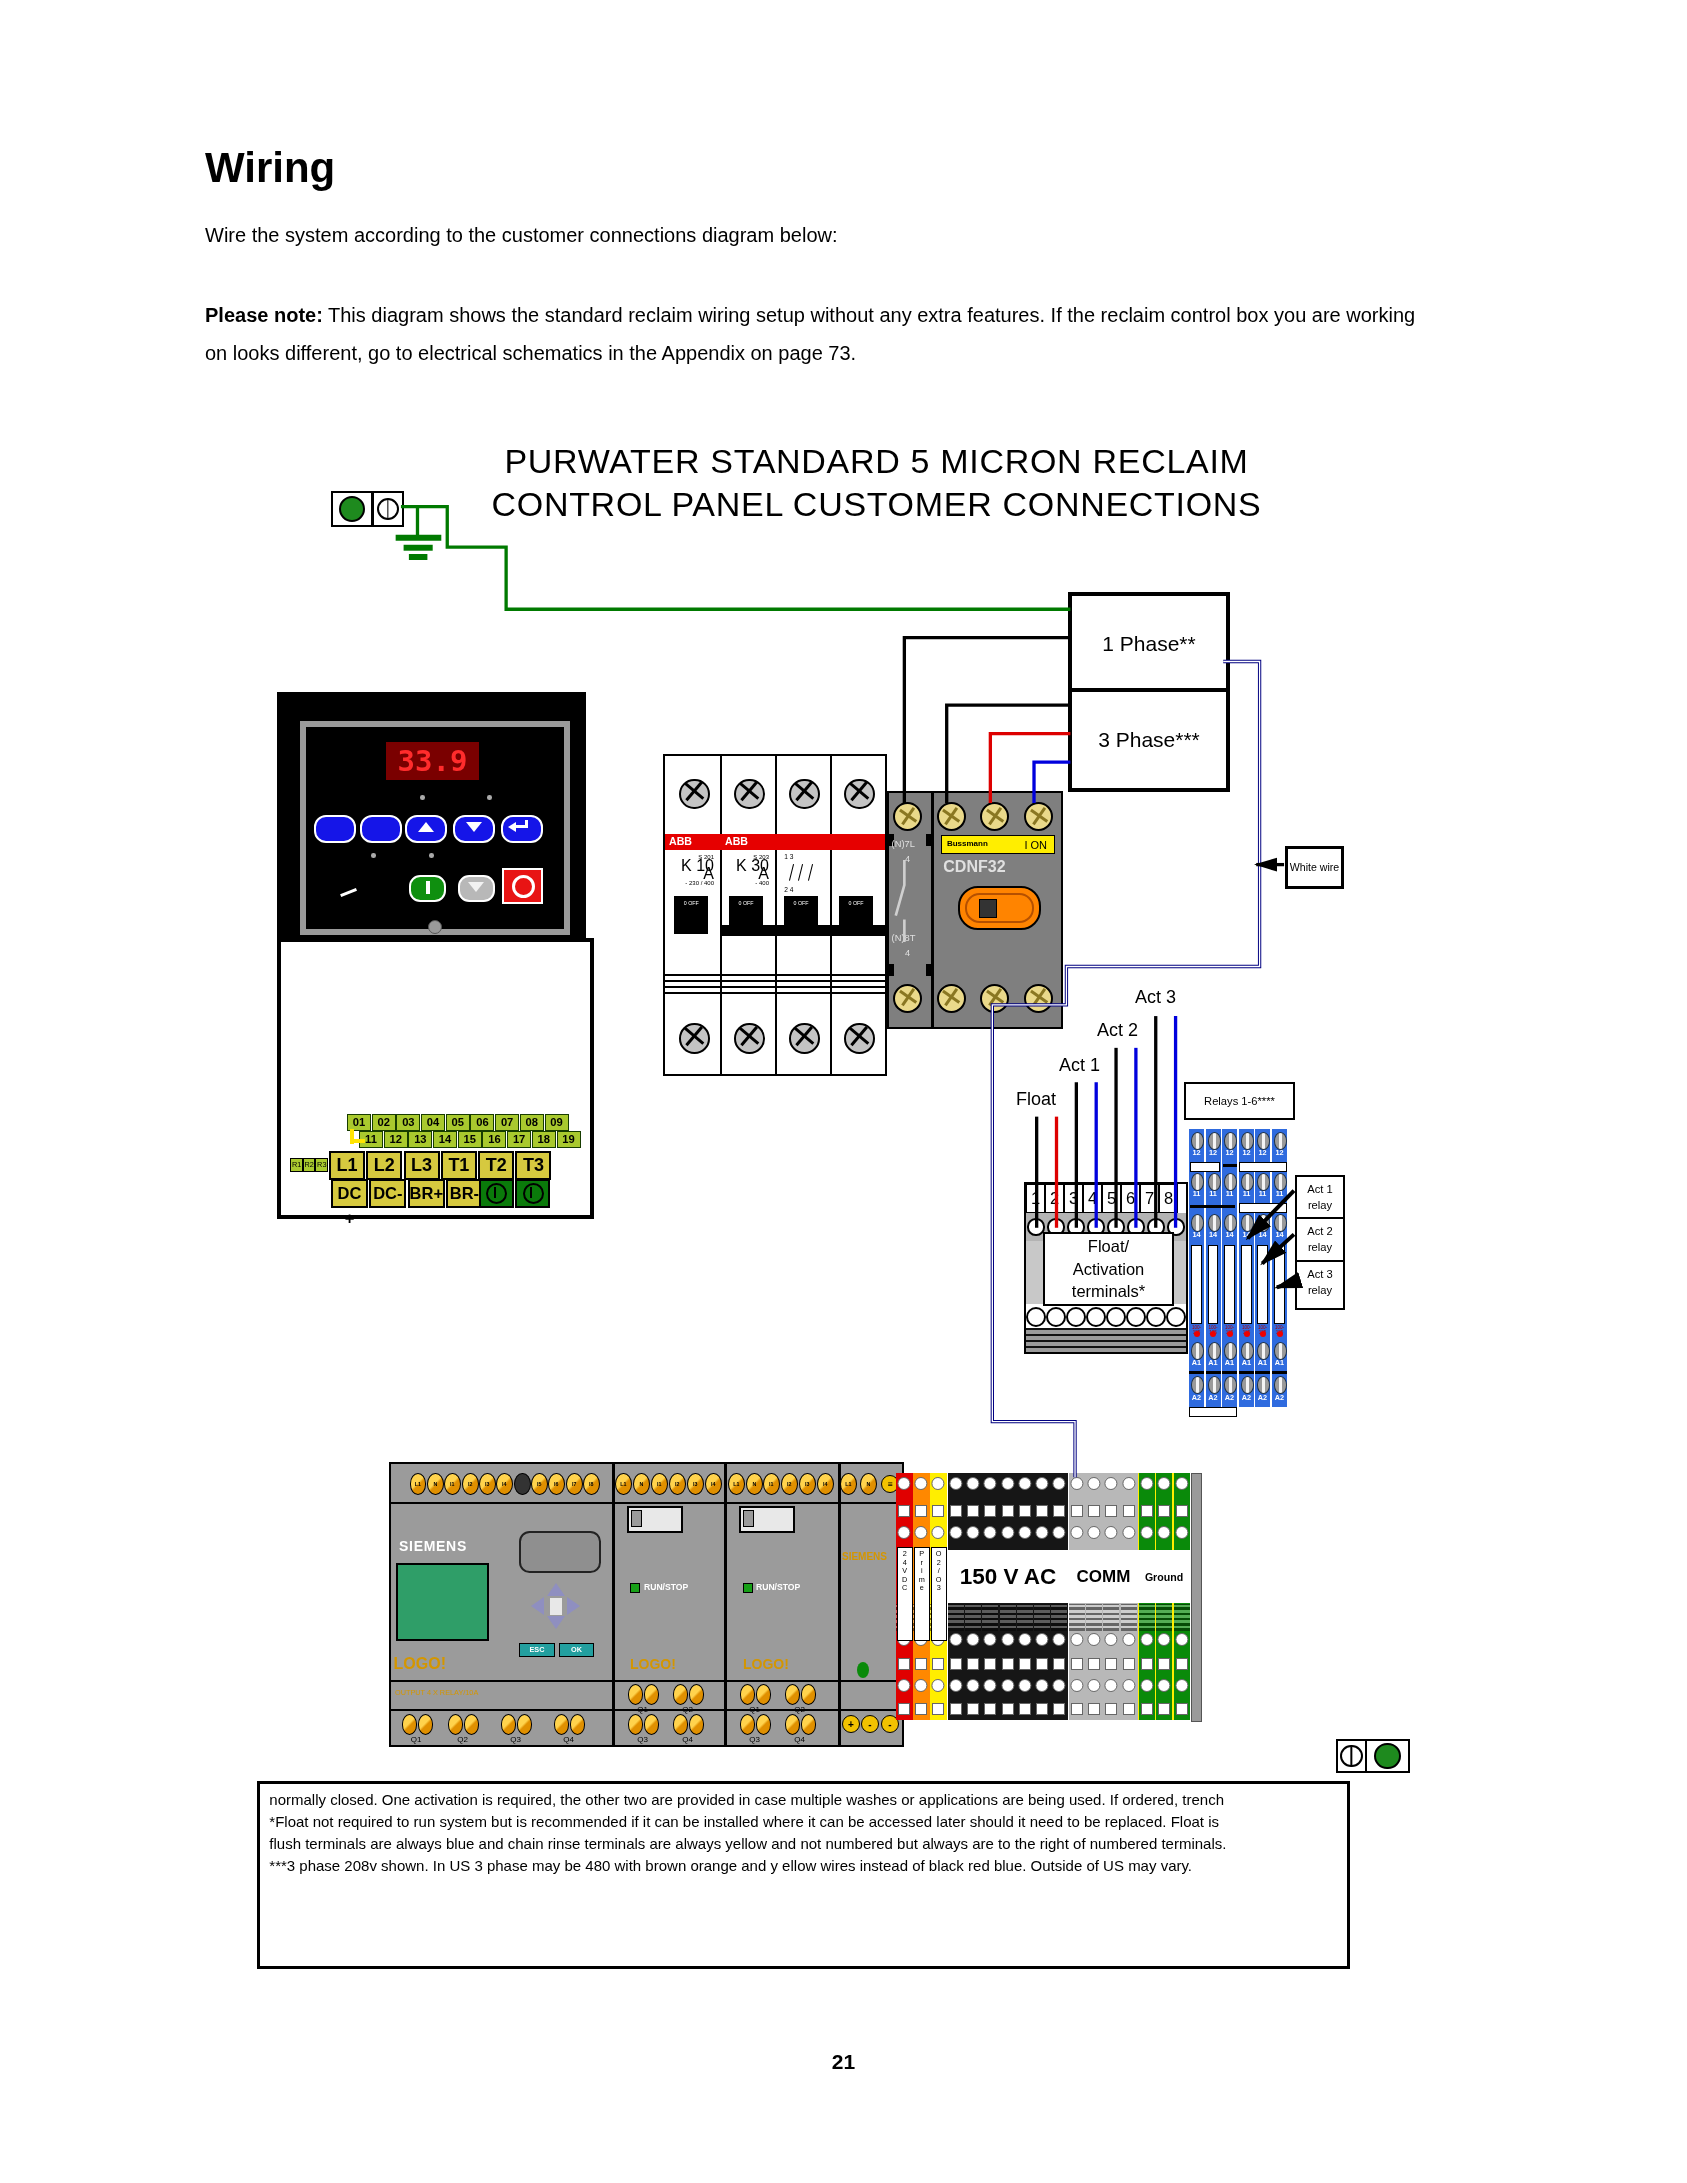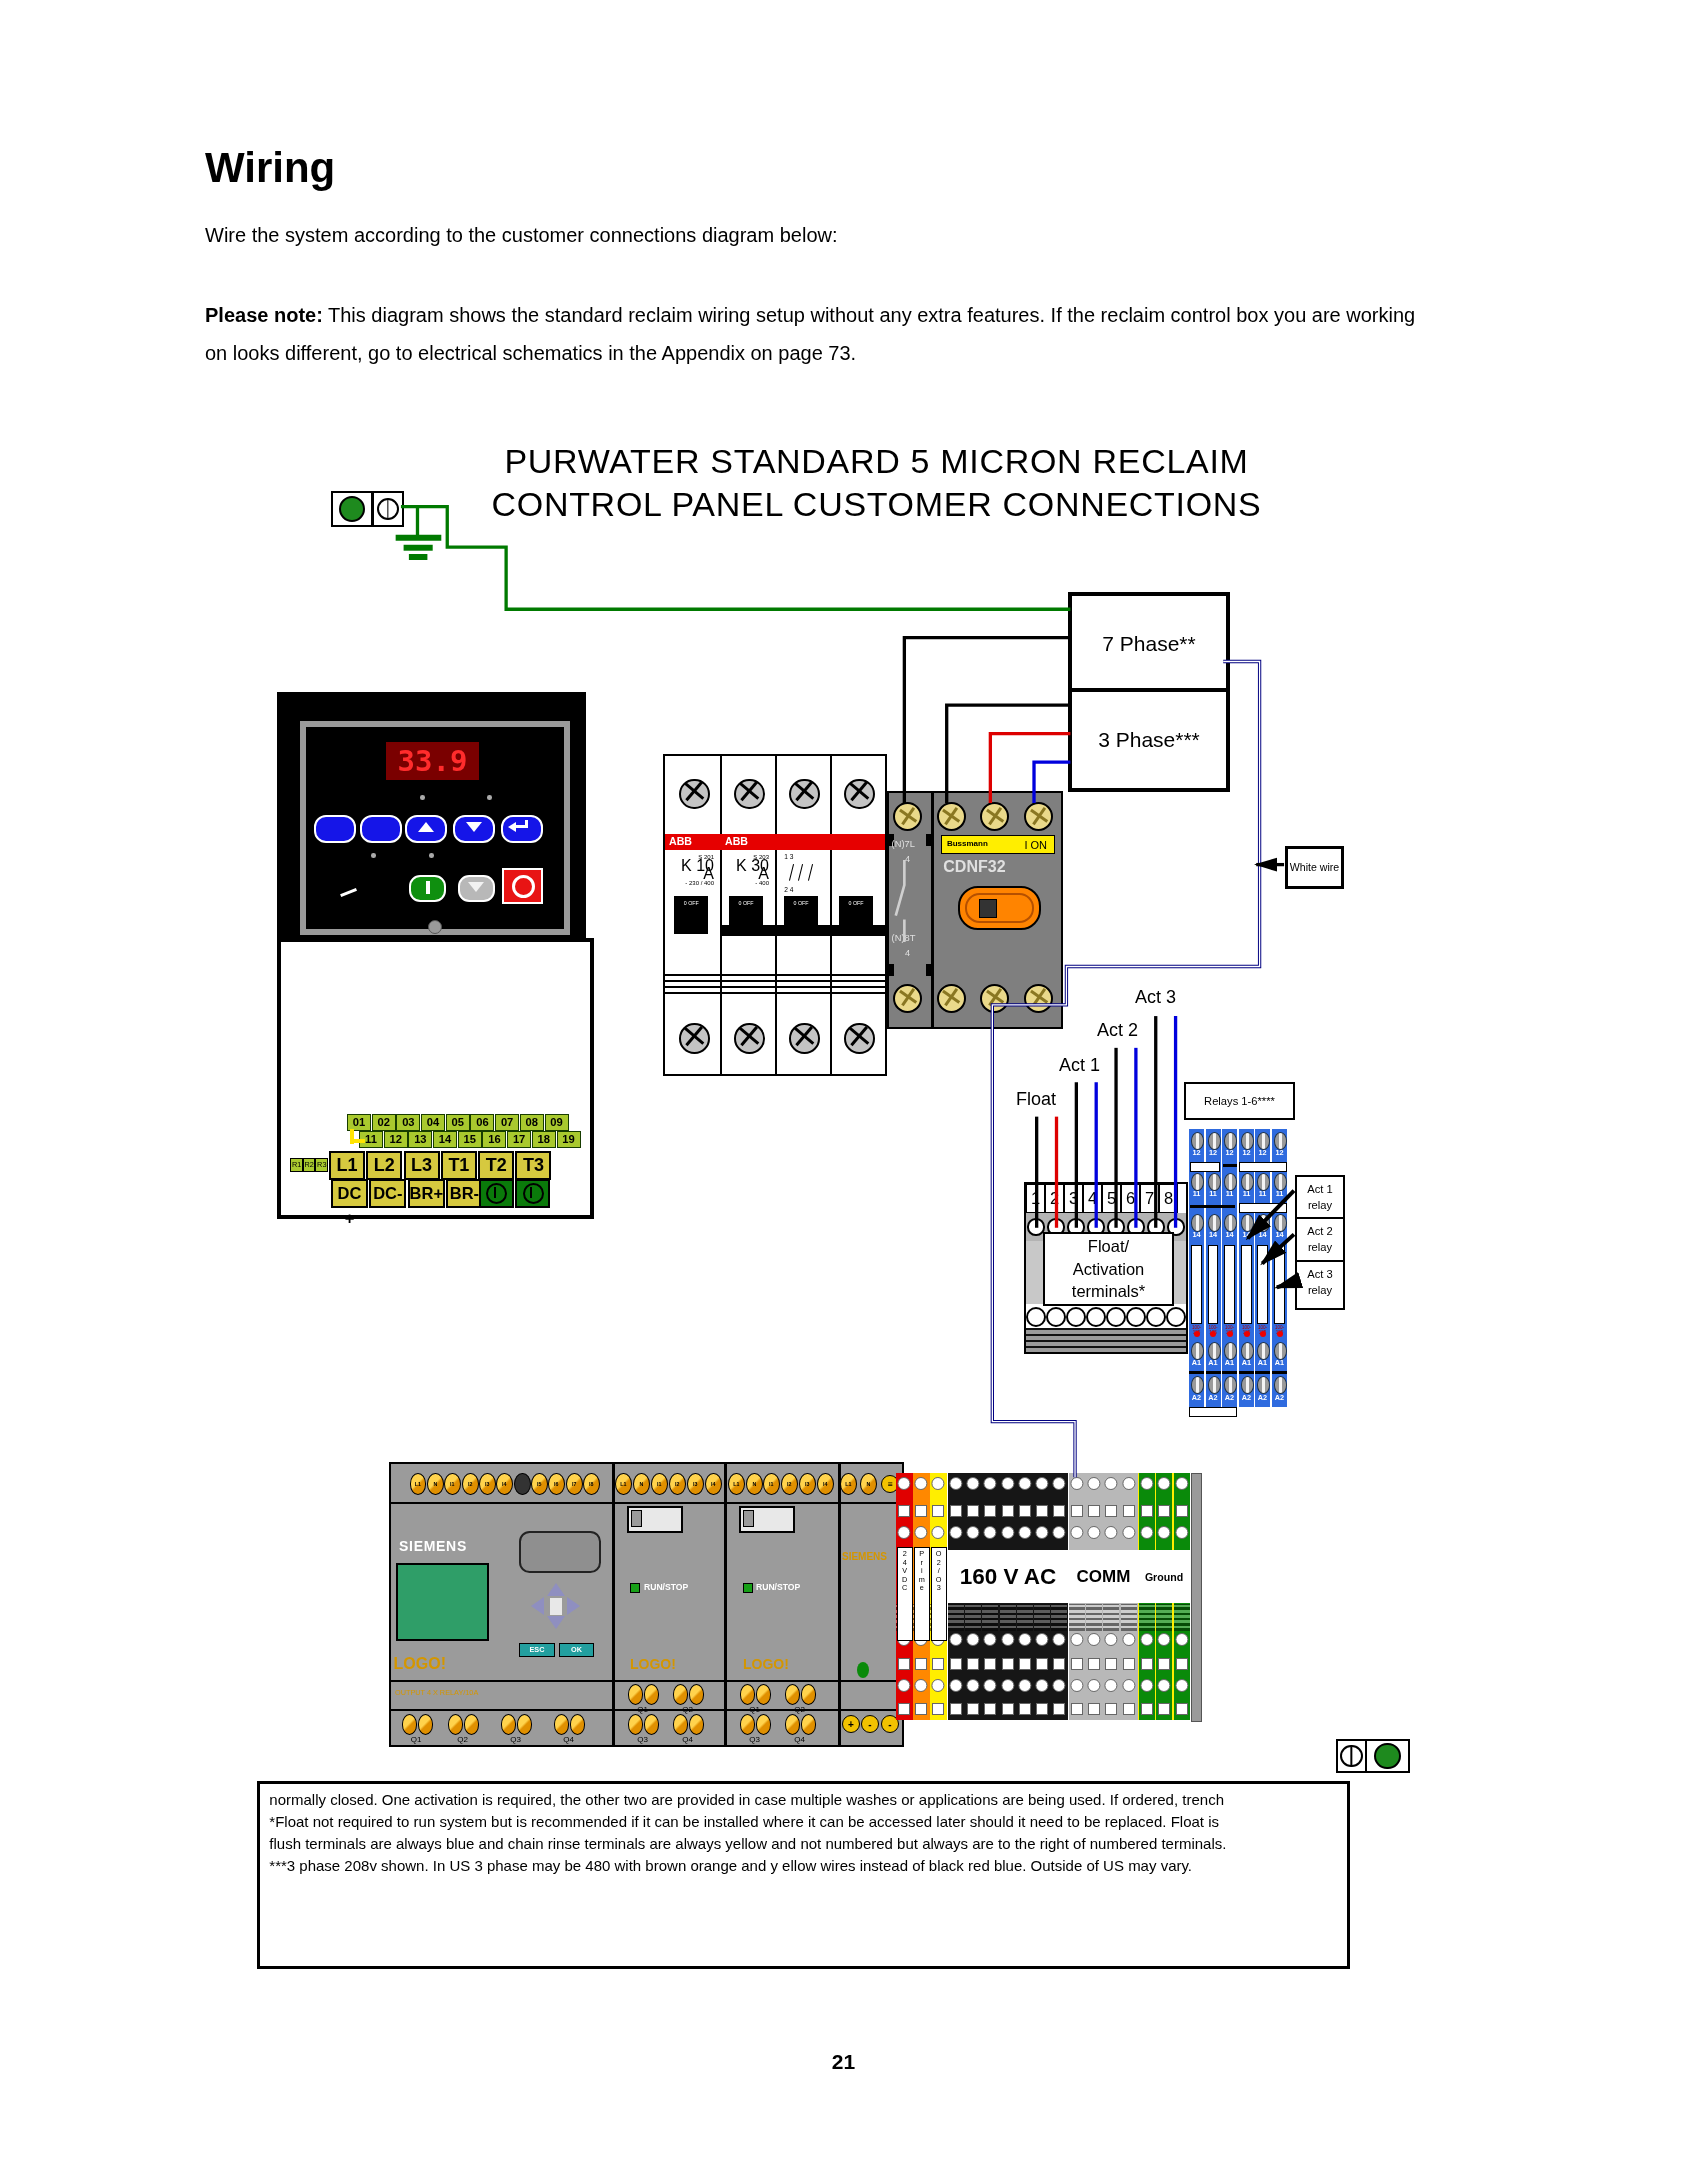--- a/index.html
+++ b/index.html
@@ -318,21 +318,21 @@
     </div>
     <div class="dtxt" style="left:9.3px;top:65px;font-size:16px;font-weight:700">CDNF32</div>
     <div class="handle">
         <div class="hsq"></div>
       </div>
     <div class="dscrew" style="left:2.6px;top:191px"></div>
     <div class="dscrew" style="left:46px;top:191px"></div>
     <div class="dscrew" style="left:90px;top:191px"></div>
   </div>
 
-  <div class="phbox" style="top:592px">7 Phase**</div>
+  <div class="phbox" style="top:592px">1 Phase**</div>
   <div class="phbox" style="top:688px">3 Phase***</div>
   <div class="wwbox">White wire</div>
 
   <div class="flab" style="left:1016px;top:1089px">Float</div>
   <div class="flab" style="left:1059px;top:1055px">Act 1</div>
   <div class="flab" style="left:1097px;top:1020px">Act 2</div>
   <div class="flab" style="left:1135px;top:987px">Act 3</div>
 
   <div class="abs" id="fstrip">
     <div id="fnums">
@@ -780,21 +780,21 @@
           <div class="bcirc" style="top:53px"></div>
           <div class="bcirc" style="top:160px"></div>
           <div class="bcirc" style="top:206px"></div>
           <div class="bsq" style="top:32px"></div>
           <div class="bsq" style="top:185px"></div>
           <div class="bsq" style="top:230px"></div>
           <div class="bhatch"></div>
         </div>
       </div>
     <div class="blk" style="left:295px;width:9.3px;background:#9a9a9a;border:1.3px solid #555"></div>
-    <div class="bband" style="left:52px;width:120px;font-size:22.5px">160 V AC</div>
+    <div class="bband" style="left:52px;width:120px;font-size:22.5px">150 V AC</div>
     <div class="bband" style="left:173px;width:69px;font-size:17px">COMM</div>
     <div class="bband" style="left:242px;width:52px;font-size:10.6px">Ground</div>
   </div>
 
   <div class="abs" id="foot">
       <div class="fl">normally closed.  One activation is required, the other two are provided in case multiple washes or applications are being used.  If ordered, trench</div>
       <div class="fl">*Float not required to run system but is recommended if it can be installed where it can be accessed later should it need to be replaced.  Float is</div>
       <div class="fl">flush terminals are always blue and chain rinse terminals are always yellow and not numbered but always are to the right of numbered terminals.</div>
       <div class="fl">***3 phase 208v shown.  In US 3 phase may be 480 with brown orange and y ellow wires instead of black red blue.  Outside of US may vary.</div>
     </div>

